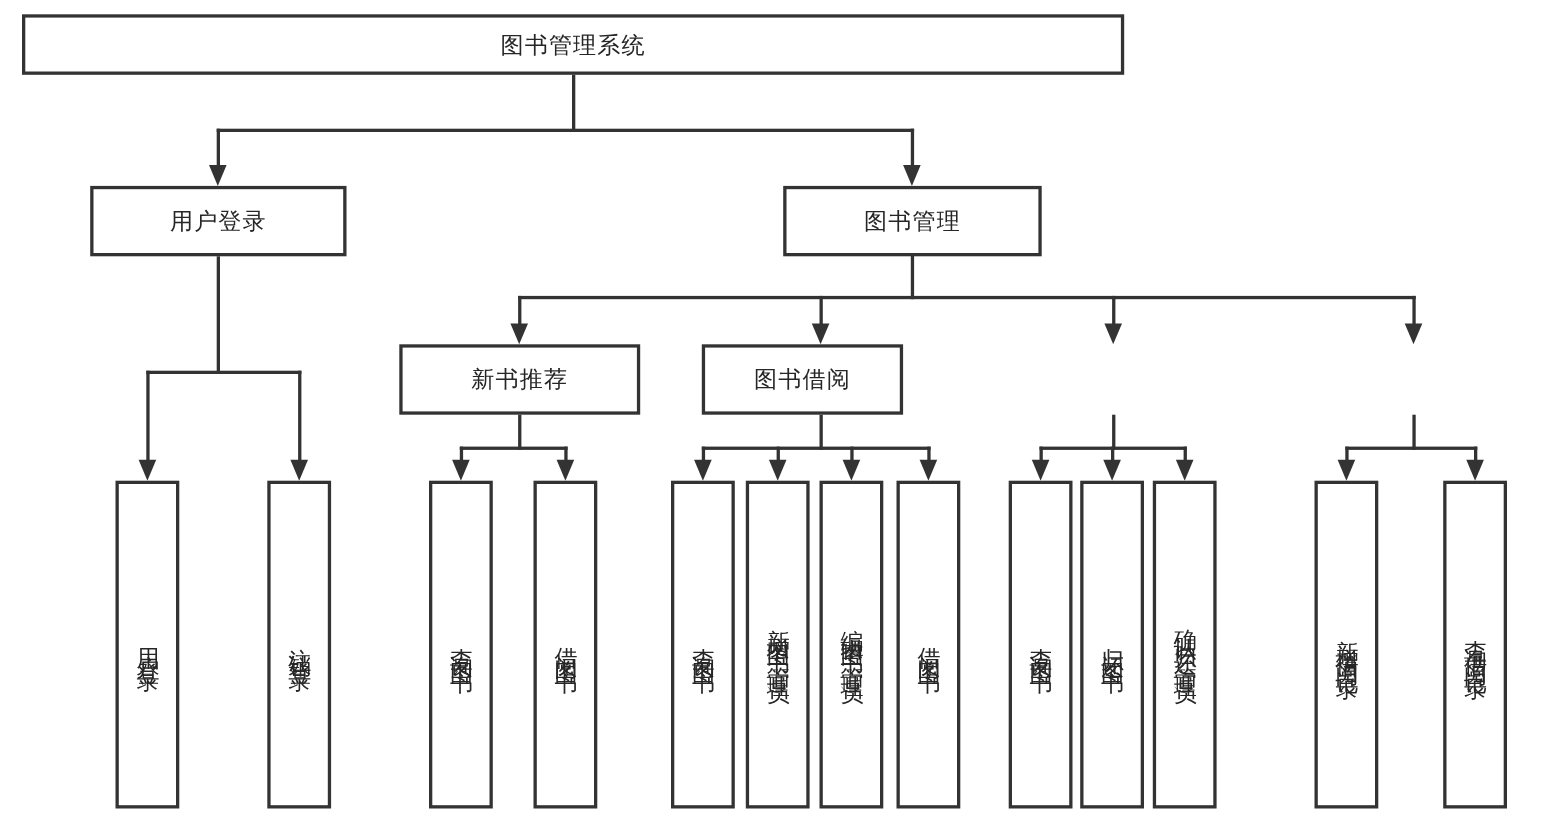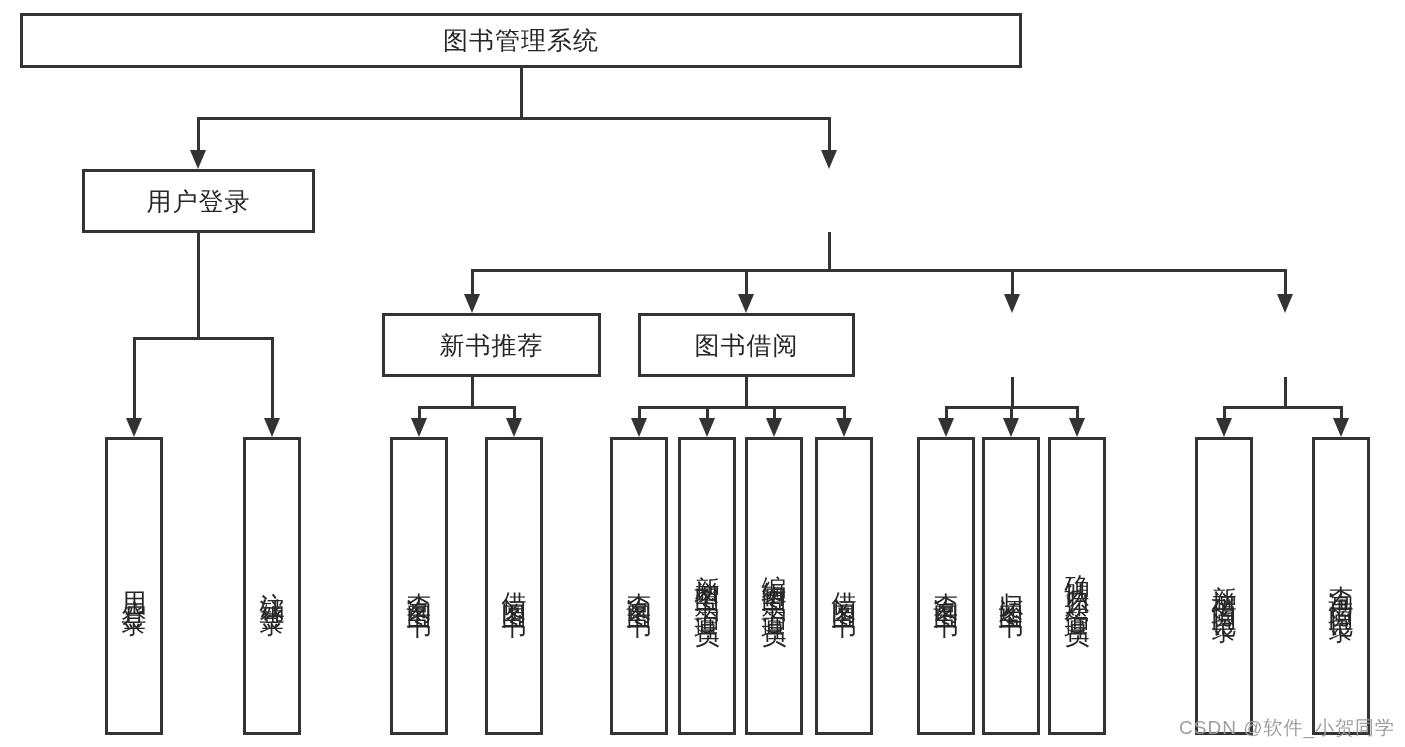--- a/index.html
+++ b/index.html
@@ -10,21 +10,21 @@
   .canvas{
     position:relative;width:1405px;height:747px;overflow:hidden;
     background:var(--background);
     font-family:"Liberation Sans","DejaVu Sans",sans-serif;
     color:var(--text);
   }
   .box{
     position:absolute;box-sizing:border-box;background:#fff;
     border:3px solid var(--box-border);
     display:flex;align-items:center;justify-content:center;
-    font-size:25px;letter-spacing:1px;color:var(--text);
+    font-size:21px;letter-spacing:1px;color:var(--text);
   }
   .box.vert{
     writing-mode:vertical-rl;text-orientation:mixed;
     letter-spacing:7px;line-height:1;padding:6px 0;
   }
   .hline,.vline{position:absolute;background:var(--line);}
   .hline{height:3px;}
   .vline{width:3px;}
   .arrow{
     position:absolute;width:0;height:0;
@@ -44,41 +44,42 @@
   <div class="box" style="left:20px;top:13px;width:1002px;height:55px;">图书管理系统</div>
 
   <div class="vline" style="left:520px;top:68px;height:50px;"></div>
   <div class="hline" style="left:197px;top:117px;width:634px;"></div>
   <div class="vline" style="left:197px;top:117px;height:35px;"></div>
   <div class="arrow" style="left:190px;top:150px;"></div>
   <div class="vline" style="left:828px;top:117px;height:35px;"></div>
   <div class="arrow" style="left:821px;top:150px;"></div>
 
   <div class="box" style="left:82px;top:169px;width:233px;height:64px;">用户登录</div>
+  <div class="box" style="left:712px;top:169px;width:235px;height:64px;">图书管理</div>
 
   <div class="vline" style="left:197px;top:233px;height:107px;"></div>
   <div class="hline" style="left:133px;top:337px;width:141px;"></div>
   <div class="vline" style="left:133px;top:337px;height:83px;"></div>
   <div class="arrow" style="left:126px;top:418px;"></div>
   <div class="vline" style="left:271px;top:337px;height:83px;"></div>
   <div class="arrow" style="left:264px;top:418px;"></div>
 
   <div class="vline" style="left:828px;top:232px;height:40px;"></div>
   <div class="hline" style="left:471px;top:269px;width:816px;"></div>
   <div class="vline" style="left:471px;top:269px;height:27px;"></div>
   <div class="arrow" style="left:464px;top:294px;"></div>
   <div class="vline" style="left:745px;top:269px;height:27px;"></div>
   <div class="arrow" style="left:738px;top:294px;"></div>
   <div class="vline" style="left:1011px;top:269px;height:27px;"></div>
   <div class="arrow" style="left:1004px;top:294px;"></div>
   <div class="vline" style="left:1284px;top:269px;height:27px;"></div>
   <div class="arrow" style="left:1277px;top:294px;"></div>
 
-  <div class="box" style="left:382px;top:313px;width:219px;height:64px;">新书推荐</div>
-  <div class="box" style="left:638px;top:313px;width:217px;height:64px;">图书借阅</div>
+  <div class="box" style="left:363px;top:313px;width:219px;height:64px;">新书推荐</div>
+  <div class="box" style="left:638px;top:313px;width:183px;height:64px;">图书借阅</div>
 
   <div class="vline" style="left:471px;top:377px;height:32px;"></div>
   <div class="hline" style="left:418px;top:406px;width:98px;"></div>
   <div class="vline" style="left:418px;top:406px;height:14px;"></div>
   <div class="arrow" style="left:411px;top:418px;"></div>
   <div class="vline" style="left:513px;top:406px;height:14px;"></div>
   <div class="arrow" style="left:506px;top:418px;"></div>
 
   <div class="vline" style="left:745px;top:377px;height:32px;"></div>
   <div class="hline" style="left:638px;top:406px;width:208px;"></div>
@@ -118,15 +119,14 @@
   <div class="box vert" style="left:745px;top:437px;width:58px;height:298px;">编辑图书（管理员）</div>
   <div class="box vert" style="left:815px;top:437px;width:58px;height:298px;">借阅图书</div>
 
   <div class="box vert" style="left:917px;top:437px;width:58px;height:298px;">查询图书</div>
   <div class="box vert" style="left:982px;top:437px;width:58px;height:298px;">归还图书</div>
   <div class="box vert" style="left:1048px;top:437px;width:58px;height:298px;">确认归还（管理员）</div>
 
   <div class="box vert" style="left:1195px;top:437px;width:58px;height:298px;">新增借阅记录</div>
   <div class="box vert" style="left:1312px;top:437px;width:58px;height:298px;">查询借阅记录</div>
 
-  <div class="watermark">CSDN @软件_小贺同学</div>
 
 </div>
 
 </body></html>

